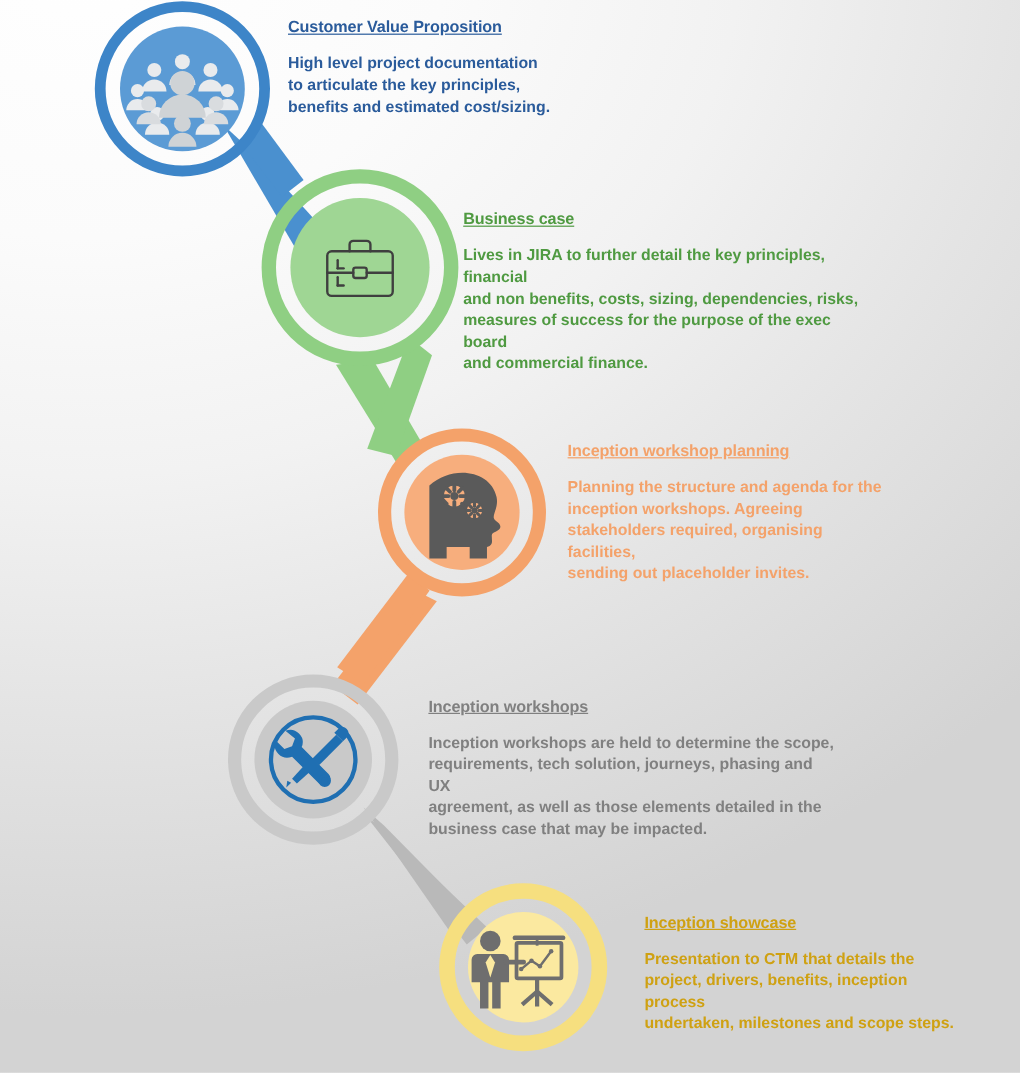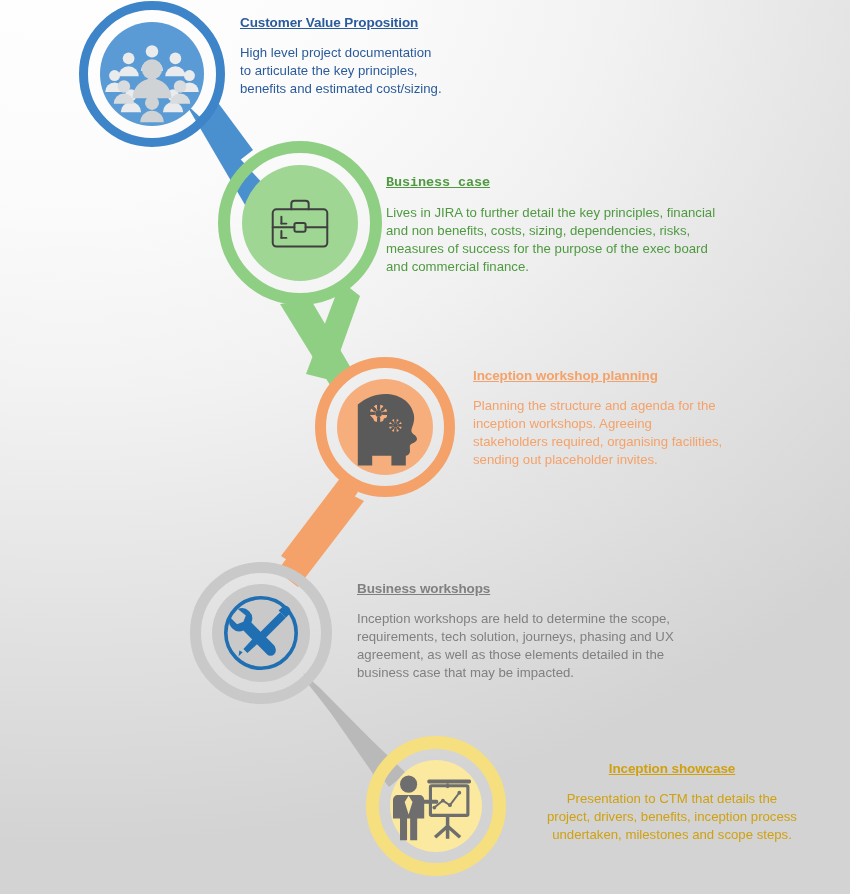--- a/index.html
+++ b/index.html
@@ -40,28 +40,28 @@
     letter-spacing: -0.1px;
     margin: 0 0 13px 0;
     line-height: 1.2;
     white-space: nowrap;
   }
   .step-body {
     font-size: 13.2px;
     line-height: 1.36;
     margin: 0;
     white-space: pre-line;
-    font-weight: 400;
+    font-weight: 700;
   }
   
   #text-1 { left: 240px; top: 15px;  width: 260px; }
   #text-2 { left: 386px; top: 175px; width: 340px; }
   #text-3 { left: 473px; top: 368px; width: 270px; }
   #text-4 { left: 357px; top: 581px; width: 340px; }
-  #text-5 { left: 537px; top: 761px; width: 270px; text-align: center; }
+  #text-5 { left: 537px; top: 761px; width: 270px; }
 </style>
 </head>
 <body>
 
 <div id="diagram">
 
   <svg id="stage-svg" viewBox="0 0 850 894">
     <defs>
 
       <g id="sym-people">
@@ -243,37 +243,37 @@
   </svg>
 
   <div class="step-text" id="text-1">
     <p class="step-title" style="color:#2a5b9b;text-decoration:underline;">Customer Value Proposition</p>
     <p class="step-body" style="color:#2a5b9b;">High level project documentation
 to articulate the key principles,
 benefits and estimated cost/sizing.</p>
   </div>
 
   <div class="step-text" id="text-2">
-    <p class="step-title" style="color:#4f9a41;font-family:Liberation Mono, monospace;">Business case</p>
+    <p class="step-title" style="color:#4f9a41;">Business case</p>
     <p class="step-body" style="color:#4f9a41;">Lives in JIRA to further detail the key principles, financial
 and non benefits, costs, sizing, dependencies, risks,
 measures of success for the purpose of the exec board
 and commercial finance.</p>
   </div>
 
   <div class="step-text" id="text-3">
     <p class="step-title" style="color:#f4a26a;">Inception workshop planning</p>
     <p class="step-body" style="color:#f4a26a;">Planning the structure and agenda for the
 inception workshops.  Agreeing
 stakeholders required, organising facilities,
 sending out placeholder invites.</p>
   </div>
 
   <div class="step-text" id="text-4">
-    <p class="step-title" style="color:#808080;">Business workshops</p>
+    <p class="step-title" style="color:#808080;">Inception workshops</p>
     <p class="step-body" style="color:#808080;">Inception workshops are held to determine the scope,
 requirements, tech solution, journeys, phasing and UX
 agreement, as well as those elements detailed in the
 business case that may be impacted.</p>
   </div>
 
   <div class="step-text" id="text-5">
     <p class="step-title" style="color:#cfa112;">Inception showcase</p>
     <p class="step-body" style="color:#cfa112;">Presentation to CTM that details the
 project, drivers, benefits, inception process

